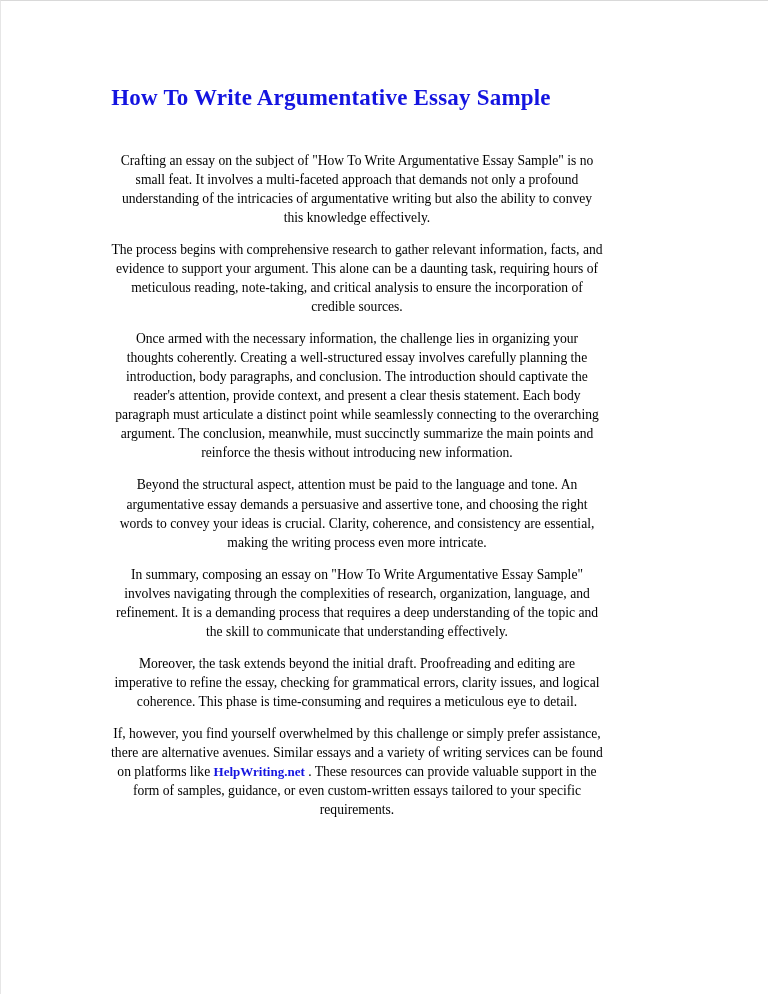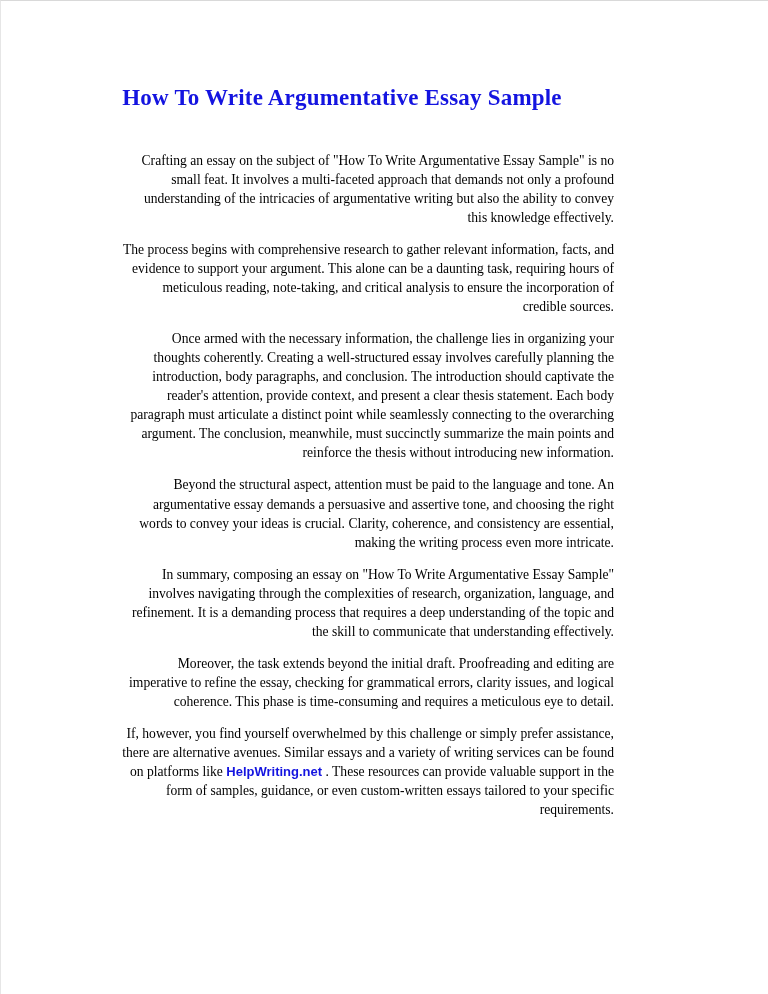--- a/index.html
+++ b/index.html
@@ -15,45 +15,44 @@
     box-sizing: border-box;
     border-top: 1px solid #d9d9d9;
     border-left: 1px solid #e6e6e6;
     overflow: hidden;
   }
   .page {
     box-sizing: border-box;
     width: 660px;
     height: 994px;
     padding: 84px 58px 12px 110px;
-    margin-left: 11px;
   }
   .doc-title {
     font-size: 23px;
     font-weight: bold;
     color: #1414e0;
     text-align: center;
     margin: 0 52px 0 0;
     letter-spacing: 0.2px;
   }
   .doc-body {
     margin-top: 40px;
     max-width: 600px;
   }
   .doc-body p {
     font-size: 13.6px;
     line-height: 1.4;
     margin: 0 0 13px 0;
-    text-align: right;
+    text-align: center;
   }
   a.inline-link {
     color: #1414e0;
     font-weight: bold;
     text-decoration: none;
-    font-family: Liberation Sans, sans-serif;
+    font-family: Liberation Serif, serif;
     font-size: 13px;
   }
 </style>
 </head>
 <body>
 
 <div class="page">
   <h1 class="doc-title">How To Write Argumentative Essay Sample</h1>
 
   <div class="doc-body">

